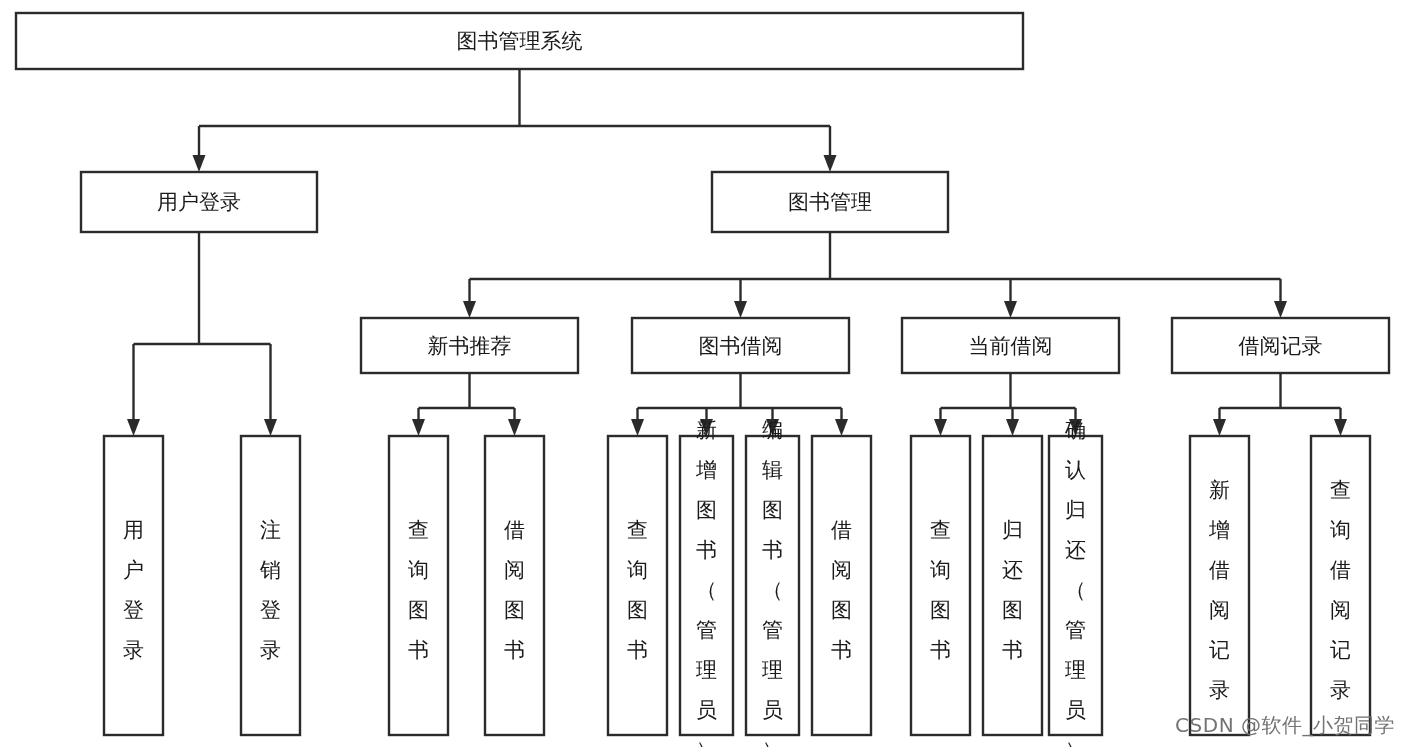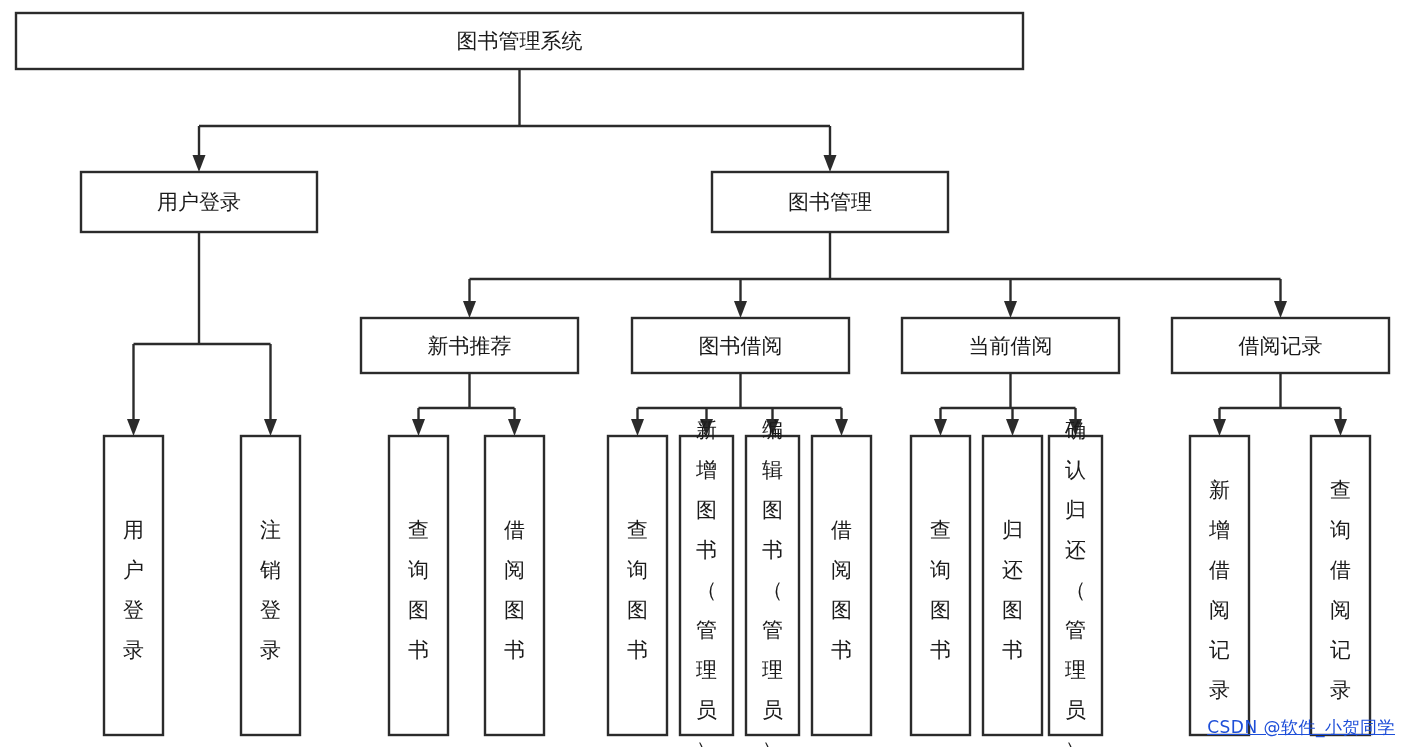--- a/index.html
+++ b/index.html
@@ -52,26 +52,25 @@
   }
   .edge-arrow {
     fill: #2b2b2b;
     stroke: none;
   }
   .watermark {
     position: absolute;
     right: 10px;
     bottom: 8px;
     font-family: "DejaVu Sans", "Liberation Sans", sans-serif;
-    font-size: 17px;
-    color: #1d4ed8;
+    font-size: 20px;
+    color: #737373;
     white-space: nowrap;
     letter-spacing: 0.5px;
     user-select: none;
-    text-decoration: underline;
   }
 </style>
 </head>
 <body>
 
 <div id="diagram-root">
   <svg class="flow" viewBox="0 0 1405 747" xmlns="http://www.w3.org/2000/svg">
     <g id="edge-layer">
         <path d="M 519.5 69 L 519.5 126" class="edge-line"></path>
         <path d="M 199 126 L 830 126" class="edge-line"></path>

